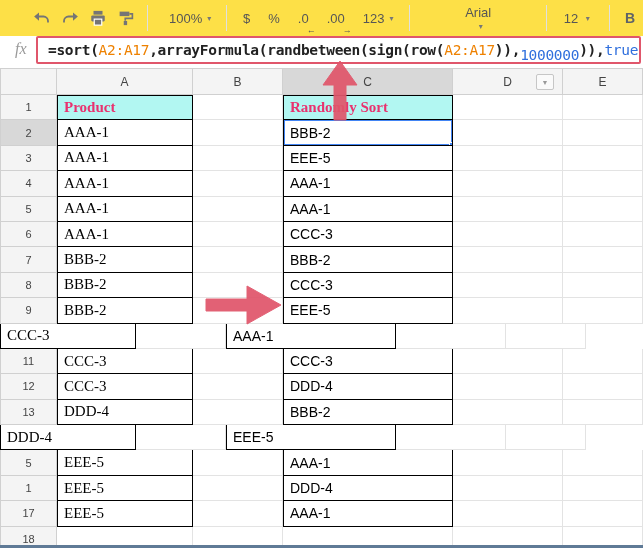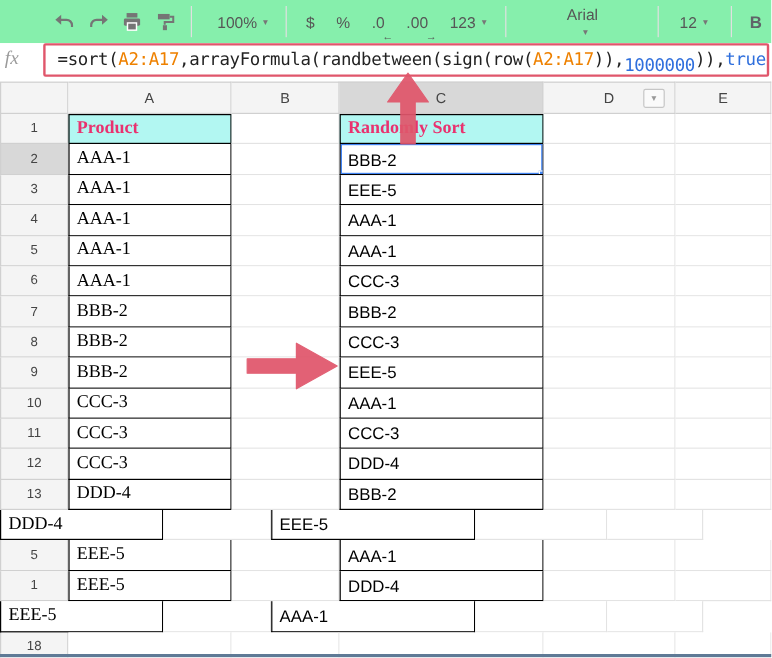--- a/index.html
+++ b/index.html
@@ -14,42 +14,42 @@
     --hdr-sel:#d8d8d8;
     --gridline:#e3e3e3;
     --hdr-border:#d0d0d0;
   }
   *{margin:0;padding:0;box-sizing:border-box;}
   html,body{width:643px;height:548px;overflow:hidden;background:#fff;
     font-family:"Liberation Sans",sans-serif;}
   .app{position:relative;width:643px;height:548px;background:#fff;overflow:hidden;}
 
   
-  .toolbar{height:36px;display:flex;align-items:center;padding-left:40px;background:#86efac;white-space:nowrap;}
+  .toolbar{height:36px;display:flex;align-items:center;padding-left:28px;background:#fde047;white-space:nowrap;}
   .tb-btn{display:flex;align-items:center;justify-content:center;height:26px;padding:0 5px;cursor:pointer;}
   .tb-icon{width:18px;height:18px;display:block;}
   .tb-sep{width:1px;height:26px;background:#e0e0e0;margin:0 7px;flex:none;}
   .tb-label{font-size:13px;color:#565656;}
   .caret{font-size:8px;color:#777;margin-left:5px;}
   .zoom-btn{margin-left:6px;width:58px;justify-content:space-between;padding:0 8px;}
   .fmt-btn{font-size:13px;color:#565656;padding:0 9px;position:relative;}
   .dec-arrow{position:absolute;bottom:-4px;right:2px;font-size:9px;color:#565656;}
   .font-btn{width:168px;justify-content:space-between;padding:0 10px;flex-direction:column;}
   .size-btn{width:58px;justify-content:space-between;padding:0 10px;margin-right:2px;}
   .bold-btn{font-weight:bold;font-size:14px;color:#5f6368;padding:0 8px;}
 
   
   .formula-bar{position:relative;height:30px;background:#fff;}
-  .fx{position:absolute;left:4px;top:4px;font-family:"Liberation Serif",serif;
+  .fx{position:absolute;left:15px;top:4px;font-family:"Liberation Serif",serif;
       font-style:italic;font-size:16px;color:#9a9a9a;}
   .formula-box{position:absolute;left:36px;right:2px;top:0;bottom:2px;
       border:2px solid var(--accent);border-radius:2px;display:flex;align-items:center;
       padding-left:10px;font-family:"DejaVu Sans Mono",monospace;font-size:14.5px;
       letter-spacing:-0.3px;background:#fff;cursor:text;overflow:hidden;}
-  .seg-default{color:#222;}
+  .seg-default{color:#222;font-weight:bold;}
   .seg-range{color:var(--range-orange);}
   .seg-number{color:var(--literal-blue);margin-top:10px;}
   .seg-boolean{color:var(--literal-blue);}
 
   
   .grid{position:absolute;top:68px;left:0;width:643px;}
   .col-headers{display:flex;height:27px;}
   .corner{width:57px;height:27px;background:var(--hdr-bg);border:1px solid var(--hdr-border);flex:none;}
   .col-h{height:27px;background:var(--hdr-bg);border-top:1px solid var(--hdr-border);
       border-right:1px solid var(--hdr-border);border-bottom:1px solid var(--hdr-border);
@@ -252,21 +252,20 @@
         </div>
         <div class="row">
           <div class="gut">9</div>
           <div class="cell col-A boxed serif">BBB-2</div>
           <div class="cell col-B"></div>
           <div class="cell col-C boxed sans">EEE-5</div>
           <div class="cell col-D"></div>
           <div class="cell col-E"></div>
         </div>
         <div class="row">
-          <div class="gut">10</div>
           <div class="cell col-A boxed serif">CCC-3</div>
           <div class="cell col-B"></div>
           <div class="cell col-C boxed sans">AAA-1</div>
           <div class="cell col-D"></div>
           <div class="cell col-E"></div>
         </div>
         <div class="row">
           <div class="gut">11</div>
           <div class="cell col-A boxed serif">CCC-3</div>
           <div class="cell col-B"></div>
@@ -307,20 +306,21 @@
         </div>
         <div class="row">
           <div class="gut">1</div>
           <div class="cell col-A boxed serif">EEE-5</div>
           <div class="cell col-B"></div>
           <div class="cell col-C boxed sans">DDD-4</div>
           <div class="cell col-D"></div>
           <div class="cell col-E"></div>
         </div>
         <div class="row">
+          <div class="gut">17</div>
           <div class="cell col-A boxed serif">EEE-5</div>
           <div class="cell col-B"></div>
           <div class="cell col-C boxed sans">AAA-1</div>
           <div class="cell col-D"></div>
           <div class="cell col-E"></div>
         </div>
         <div class="row">
           <div class="gut">18</div>
           <div class="cell col-A"></div>
           <div class="cell col-B"></div>

